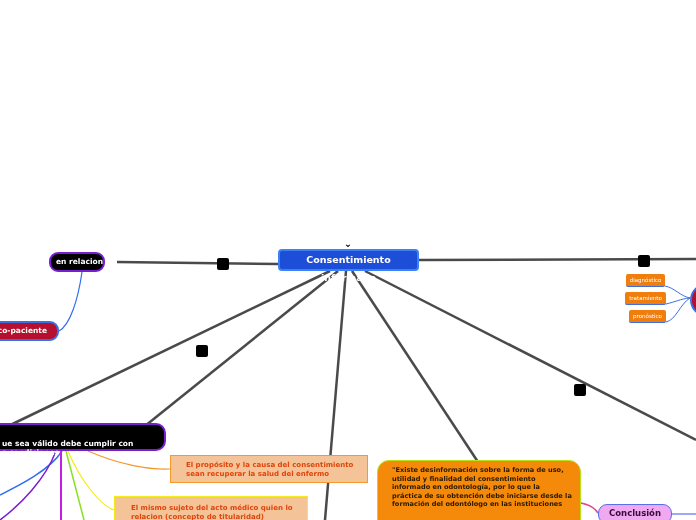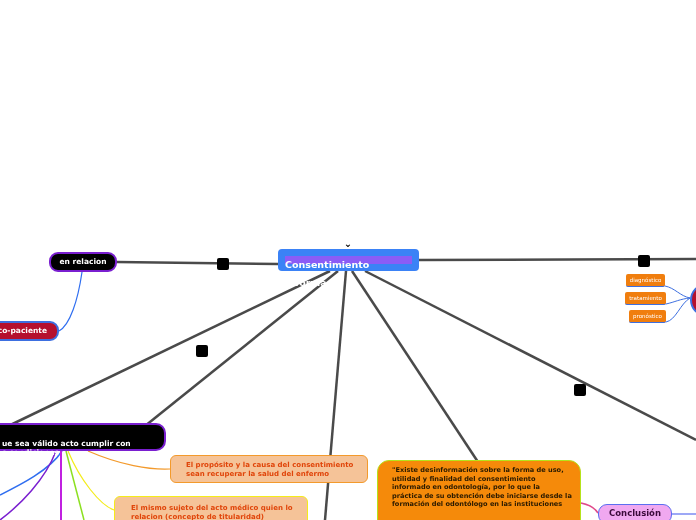--- a/index.html
+++ b/index.html
@@ -1,31 +1,31 @@
 <!DOCTYPE html>
 <html><head>
   <meta charset="utf-8">
   <style>
     html, body { margin: 0; padding: 0; background: #ffffff; }
     body { width: 696px; height: 520px; position: relative; overflow: hidden;
            font-family: "DejaVu Sans", "Liberation Sans", sans-serif; }
     svg.links { position: absolute; left: 0; top: 0; width: 696px; height: 520px; }
     .node { position: absolute; box-sizing: border-box; font-weight: bold; }
-    .central { left: 278px; top: 249px; width: 141px; height: 22px; background: #8b5cf6;
-               color: #fff; border: 7px solid #3b82f6; border-radius: 4px;
-               font-size: 9.5px; line-height: 18px; }
+    .central { left: 278px; top: 249px; width: 141px; height: 22px; background: #1d4ed8;
+               color: #fff; border: 2px solid #3b82f6; border-radius: 4px;
+               font-size: 9.5px; line-height: 18px; text-align: center; }
     .dark-pill { background: #000; color: #fff; border: 2px solid #7a1fd0; border-radius: 9px; }
-    .en-relacion { left: 49px; top: 252px; width: 68px; height: 20px; font-size: 7.5px;
-                   line-height: 16px; text-align: center; }
+    .en-relacion { left: 49px; top: 252px; width: 56px; height: 20px; font-size: 7.5px;
+                   line-height: 16px; text-align: right; }
     .red-pill { left: -20px; top: 321px; width: 79px; height: 20px; background: #b5102e;
                 color: #fff; border: 2px solid #3d6fe0; border-radius: 9px;
                 font-size: 7.5px; line-height: 16px; text-align: right; padding-right: 10px; }
     .cond { left: -20px; top: 423px; width: 186px; height: 28px; font-size: 7.5px;
             line-height: 9px; padding: 5px 8px 0 20px; border-radius: 10px; }
-    .salmon { background: #f5c398; color: #e0450a; border-radius: 6px; font-size: 7px; line-height: 9px; }
+    .salmon { background: #f5c398; color: #e0450a; border-radius: 0; font-size: 7px; line-height: 9px; }
     .proposito { left: 170px; top: 455px; width: 198px; height: 28px; border: 1.5px solid #f39a2c;
                  padding: 5px 10px 0 15px; }
     .sujeto { left: 114px; top: 496px; width: 194px; height: 32px; border: 1.5px solid #f4ec1a;
               padding: 7px 10px 0 16px; }
     .orange-box { left: 377px; top: 460px; width: 204px; height: 80px; background: #f58a0a;
                   border: 1.5px solid #b5e31b; border-radius: 12px; color: #2a1a00;
                   font-size: 6.6px; line-height: 8.5px; padding: 5px 8px 0 14px; }
     .conclusion { left: 598px; top: 504px; width: 74px; height: 20px; background: #f0a8f0;
                   border: 1.5px solid #5c6ef0; border-radius: 9px; color: #3a0a3a;
                   font-size: 8.5px; line-height: 17px; text-align: center; }
@@ -88,21 +88,21 @@
 
 <div class="node dark-pill en-relacion">
   <span>en relacion</span>
 </div>
 
 <div class="node red-pill">
   <span>ico-paciente</span>
 </div>
 
 <div class="node dark-pill cond" style="white-space: pre-line;">
-  <span>ue sea válido acto cumplir con
+  <span>ue sea válido debe cumplir con
 s condiciones</span>
 </div>
 
 <div class="node salmon proposito">
   <span>El propósito y la causa del consentimiento sean recuperar la salud del enfermo</span>
 </div>
 
 <div class="node salmon sujeto">
   <span>El mismo sujeto del acto médico quien lo relacion (concepto de titularidad)</span>
 </div>

